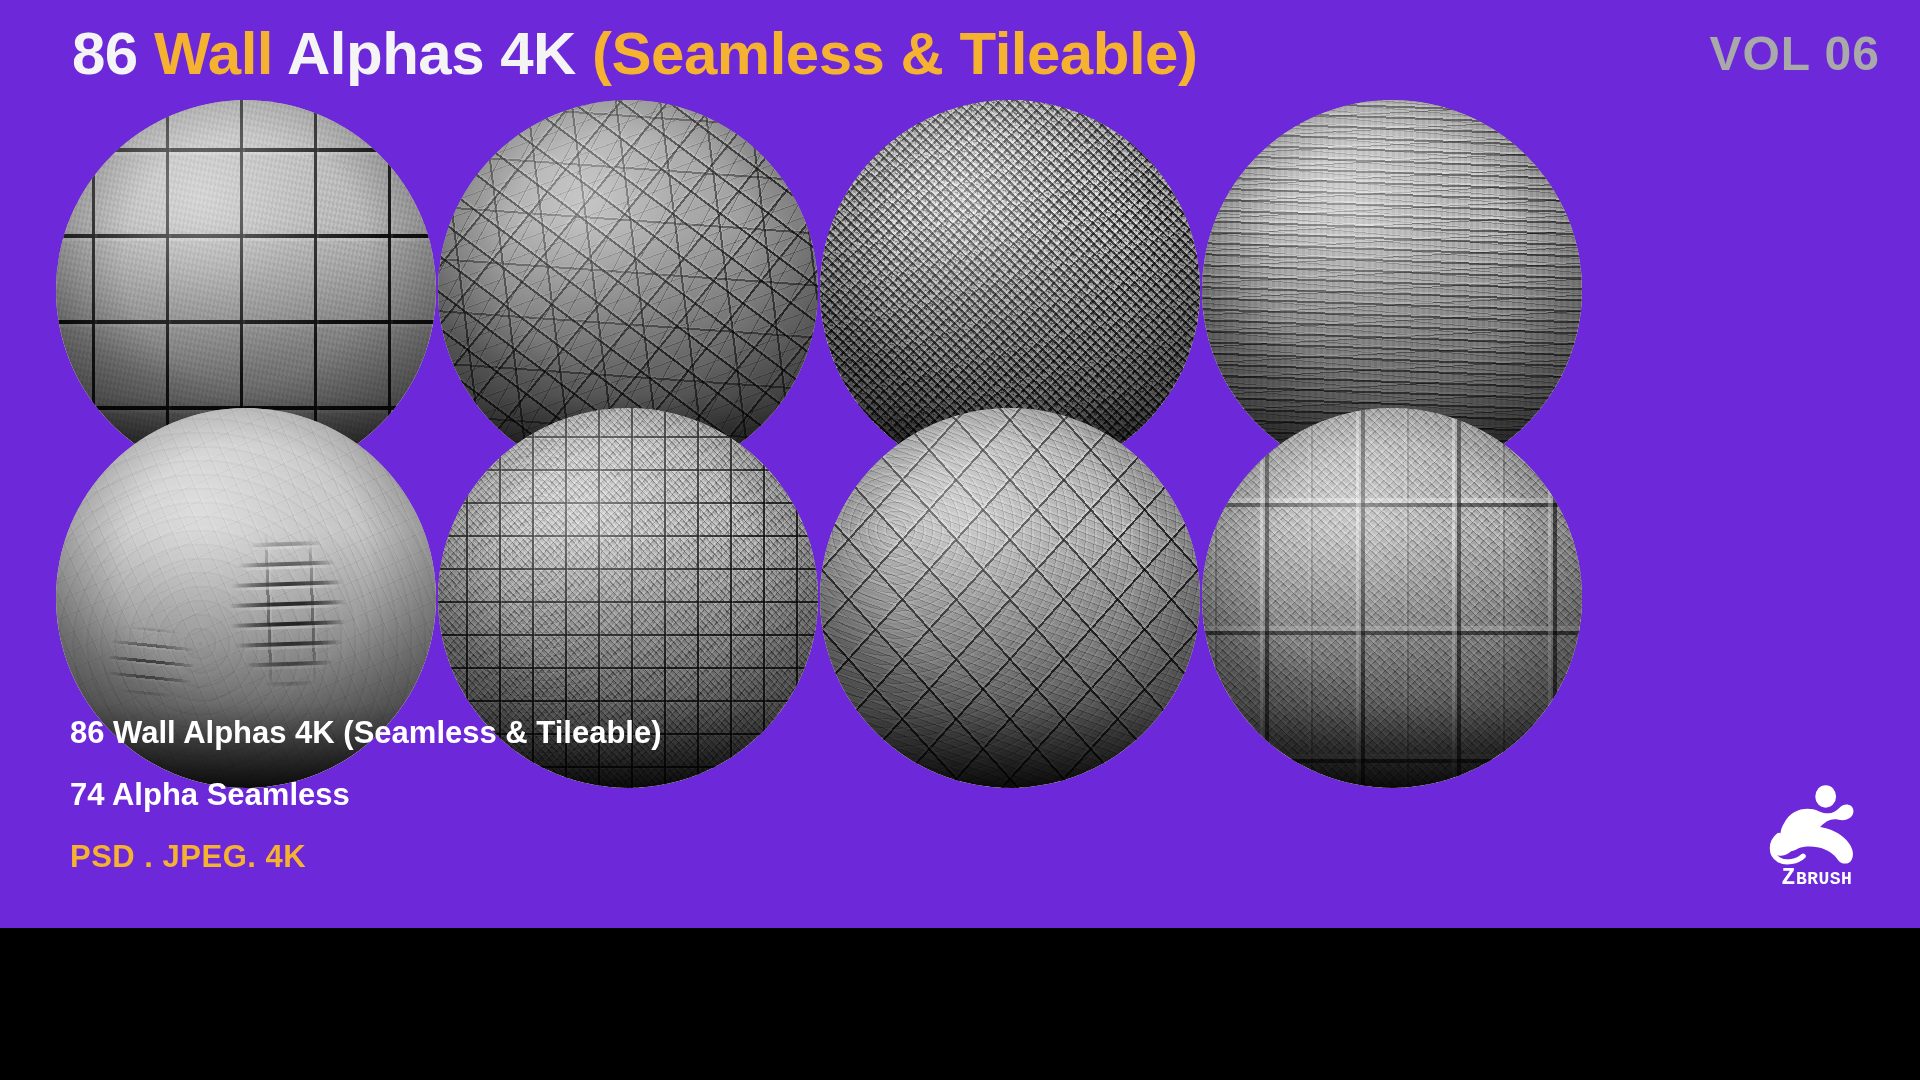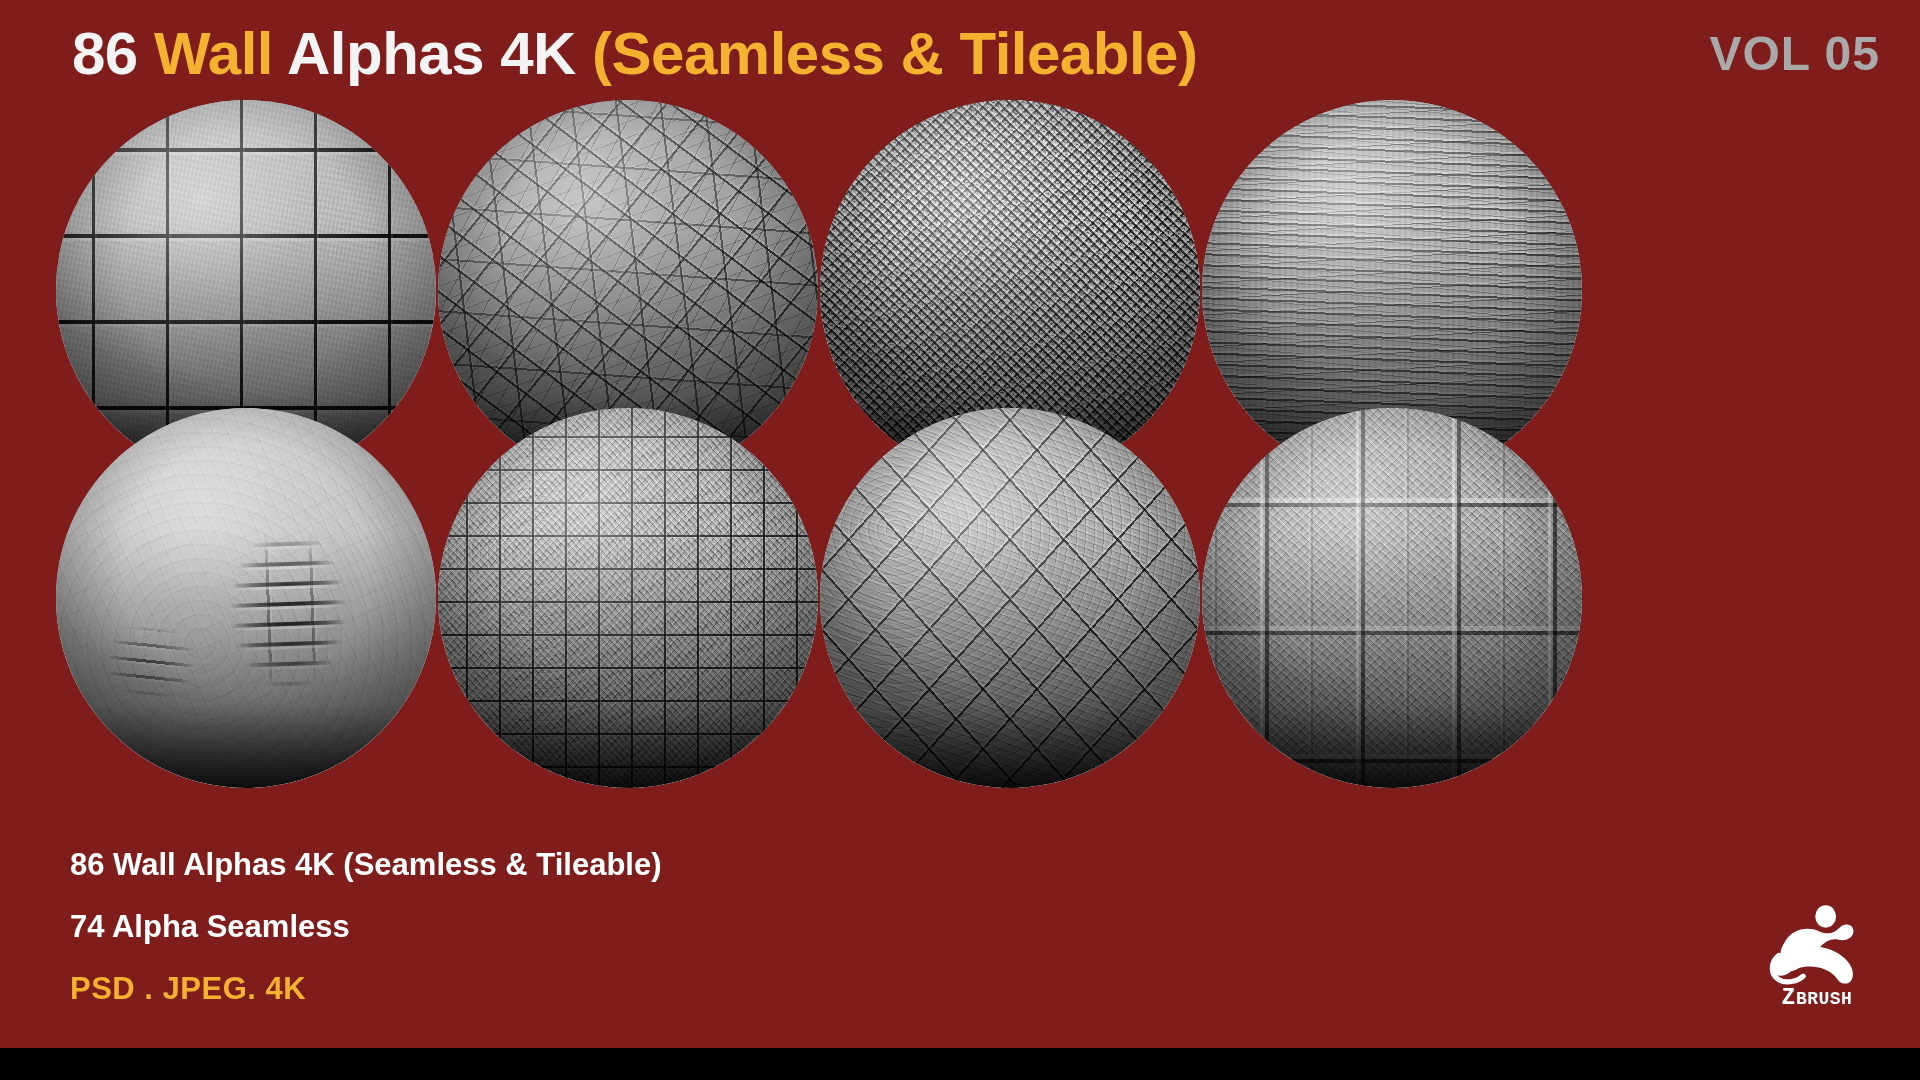--- a/index.html
+++ b/index.html
@@ -4,22 +4,22 @@
 <style>
   * { margin:0; padding:0; box-sizing:border-box; }
   html, body {
     width:1920px; height:1080px;
     background:#000;
     overflow:hidden;
     font-family:"Liberation Sans", sans-serif;
   }
   #root {
     position:relative;
-    width:1920px; height:1048px;
-    background:#7f1d1d;
+    width:1920px; height:928px;
+    background:#6d28d9;
   }
 
   
   .title-bar {
     position:absolute;
     left:72px; top:24px;
     white-space:nowrap;
     font-size:60px;
     font-weight:700;
     letter-spacing:-0.5px;
@@ -184,21 +184,21 @@
     left:70px; bottom:44px;
     line-height:1;
   }
   .cap-line {
     font-size:31px;
     font-weight:700;
     color:#ffffff;
     margin-bottom:31px;
     white-space:nowrap;
   }
-  .cap-line.last { color:#f5b231; margin-bottom:0; letter-spacing:0.5px; }
+  .cap-line.last { color:#f5b231; margin-bottom:12px; letter-spacing:0.5px; }
 
   
   .logos {
     position:absolute;
     right:44px; bottom:38px;
     display:flex;
     align-items:flex-end;
     gap:26px;
   }
   .zbrush {
@@ -244,21 +244,21 @@
 </style>
 </head>
 <body>
 
 <div id="root">
 
   <div class="title-bar">
     <span class="t-white">86 </span><span class="t-gold">Wall </span><span class="t-white">Alphas 4K </span><span class="t-gold">(Seamless &amp; Tileable)</span>
   </div>
 
-  <div class="vol">VOL 05</div>
+  <div class="vol">VOL 06</div>
 
   <div class="grid">
 
     <div class="sphere-slot" style="left:56px;  top:8px;">
       <div class="sphere">
         <div class="tex tex-tile-grid"></div>
       </div>
     </div>
 
     <div class="sphere-slot" style="left:438px; top:8px;">

